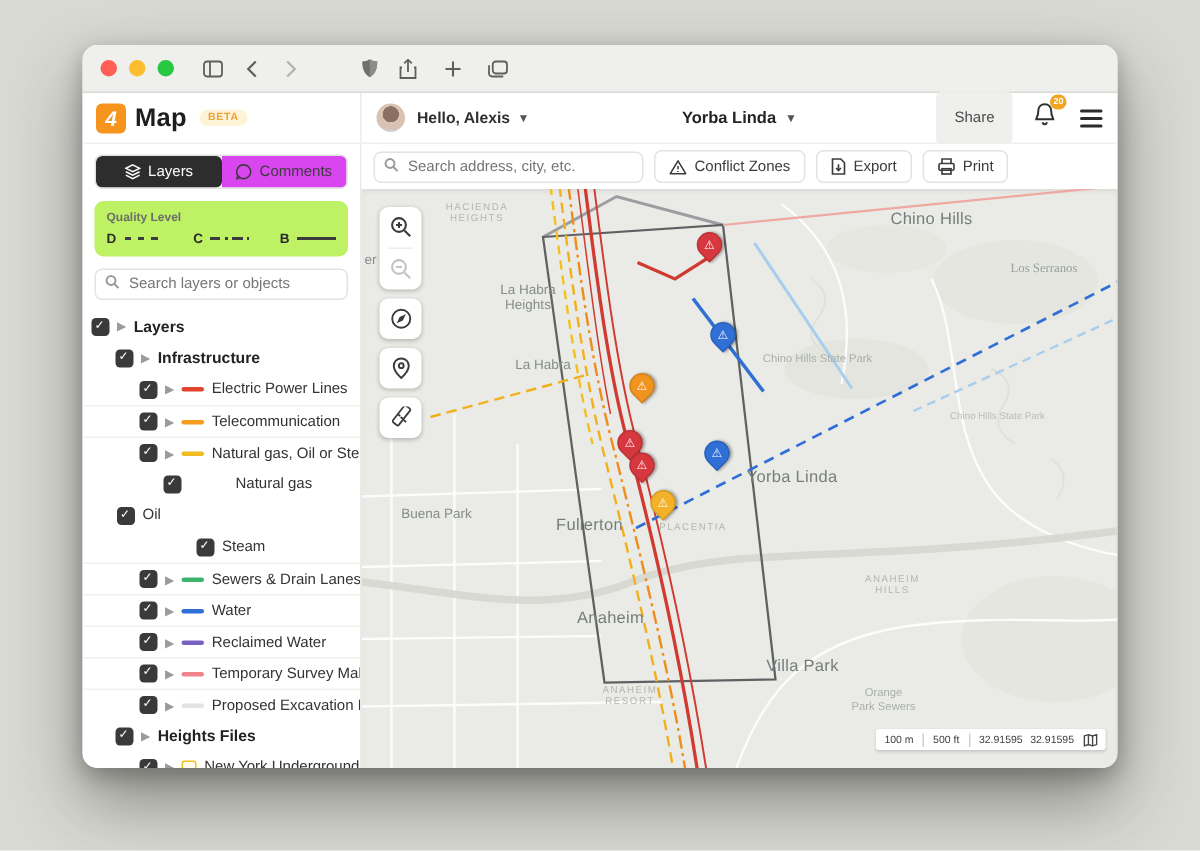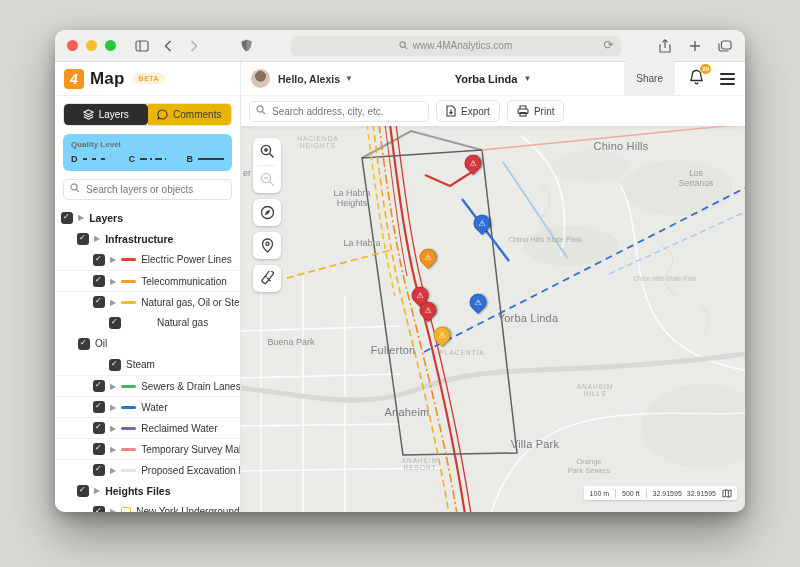--- a/index.html
+++ b/index.html
@@ -45,23 +45,23 @@
   .bell-badge { position:absolute; top:-5px; right:-7px; background:#f0a41f; color:#fff; font-size:6px; font-weight:bold;
     min-width:10px; height:10px; border-radius:6px; display:flex; align-items:center; justify-content:center; padding:0 2px; }
   .burger { display:flex; flex-direction:column; gap:3px; }
   .burger span { width:15px; height:2px; background:#2c2c2c; border-radius:1px; }
 
   
   .content { display:flex; height:416px; }
   .sidebar { width:186px; border-right:1px solid #e8e8e6; background:#fff; overflow:hidden; display:flex; flex-direction:column; }
   .side-pad { padding:7px 8px 0 8px; }
   .tabs { display:flex; border:1px solid #e2e2e0; border-radius:5px; overflow:hidden; height:23px; }
-  .tab { flex:1; display:flex; align-items:center; justify-content:center; gap:5px; font-size:10px; color:#3c3c3c; background:#eab308; }
+  .tab { flex:1; display:flex; align-items:center; justify-content:center; gap:5px; font-size:10px; color:#3c3c3c; background:#d946ef; }
   .tab.active { background:#2d2d2d; color:#fff; border-radius:4px; }
-  .quality { background:#7dd3fc; border-radius:6px; margin-top:8px; padding:6px 8px 7px; }
+  .quality { background:#bef264; border-radius:6px; margin-top:8px; padding:6px 8px 7px; }
   .quality-title { font-size:8px; font-weight:bold; color:#6d6d6a; margin-bottom:5px; }
   .quality-row { display:flex; justify-content:space-between; align-items:center; }
   .qitem { display:flex; align-items:center; gap:5px; }
   .qlabel { font-size:9px; font-weight:bold; color:#2c2c2c; }
   .qline { width:26px; height:2px; background:#3c3c3c; }
   .qline.dashed { background:repeating-linear-gradient(90deg,#3c3c3c 0 4px,transparent 4px 9px); }
   .qline.dashdot { background:repeating-linear-gradient(90deg,#3c3c3c 0 7px,transparent 7px 10px,#3c3c3c 10px 12px,transparent 12px 15px); }
   .side-search { margin-top:8px; position:relative; }
   .side-search input, .map-search input { width:100%; height:21px; border:1px solid #e3e3e1; border-radius:5px;
     font-size:10px; padding:0 6px 0 22px; color:#3c3c3c; outline:none; font-family:"Liberation Sans",sans-serif; background:#fff; }
@@ -139,28 +139,20 @@
       <svg width="8" height="12" viewBox="0 0 8 12" fill="none" stroke="currentColor" stroke-width="1.5">
           <path d="M1.5 1 L6.5 6 L1.5 11"></path>
         </svg>
     </span>
     <span class="chrome-ico" style="margin-left:26px">
       <svg width="11" height="13" viewBox="0 0 11 13">
           <path d="M5.5 0.5 C7 1.5 9 2 10.5 2 C10.5 7 9 10.5 5.5 12.5 C2 10.5 0.5 7 0.5 2 C2 2 4 1.5 5.5 0.5 Z" fill="#6f6f6d"></path>
           <path d="M5.5 0.5 C7 1.5 9 2 10.5 2 C10.5 7 9 10.5 5.5 12.5 Z" fill="#8c8c8a"></path>
         </svg>
     </span>
-    <div class="url-pill">
-      <svg width="9" height="9" viewBox="0 0 10 10" fill="none" stroke="#8f8f8c" stroke-width="1.3">
-          <circle cx="4" cy="4" r="3"></circle>
-          <line x1="6.3" y1="6.3" x2="9" y2="9"></line>
-        </svg>
-      <span>www.4MAnalytics.com</span>
-      <span class="url-reload">⟳</span>
-    </div>
     <div class="chrome-right">
       <span class="chrome-ico">
         <svg width="12" height="14" viewBox="0 0 12 14" fill="none" stroke="currentColor" stroke-width="1.2">
             <path d="M2 6 H1 V13 H11 V6 H10"></path>
             <line x1="6" y1="1" x2="6" y2="9"></line>
             <path d="M3.5 3.2 L6 0.8 L8.5 3.2"></path>
           </svg>
       </span>
       <span class="chrome-ico">
         <svg width="12" height="12" viewBox="0 0 12 12" stroke="currentColor" stroke-width="1.4">
@@ -289,21 +281,21 @@
           <div class="tree-row" style="padding-left: 54px; gap: 36px;">
             <span class="cb"></span>
 
             <span class="lbl">Natural gas</span>
           </div>
           <div class="tree-row" style="padding-left: 23px;">
             <span class="cb"></span>
 
             <span class="lbl">Oil</span>
           </div>
-          <div class="tree-row" style="padding-left: 54px;">
+          <div class="tree-row" style="padding-left: 76px;">
             <span class="cb"></span>
 
             <span class="lbl">Steam</span>
           </div>
           <div class="tree-row divider" style="padding-left: 38px;">
             <span class="cb"></span>
             <span class="arr">▶</span>
             <span class="swatch" style="background: rgb(60, 180, 110);"></span>
             <span class="lbl">Sewers &amp; Drain Lanes</span>
           </div>
@@ -348,20 +340,30 @@
 
     <div class="main">
       <div class="map-toolbar">
         <div class="map-search" style="position:relative">
           <svg class="search-glyph" width="10" height="10" viewBox="0 0 10 10" fill="none" stroke="#9a9a97" stroke-width="1.3">
               <circle cx="4" cy="4" r="3"></circle>
               <line x1="6.3" y1="6.3" x2="9" y2="9"></line>
             </svg>
           <input type="text" placeholder="Search address, city, etc." style="">
         </div>
+        <button class="tb-btn">
+            <span>
+              <svg width="12" height="11" viewBox="0 0 14 12" fill="none" stroke="#3c3c3c" stroke-width="1.2">
+                <path d="M7 1 L13 11 H1 Z" stroke-linejoin="round"></path>
+                <line x1="7" y1="5" x2="7" y2="7.5"></line>
+                <line x1="7" y1="9" x2="7" y2="9.6"></line>
+              </svg>
+            </span>
+            <span>Conflict Zones</span>
+          </button>
           <button class="tb-btn">
             <span>
               <svg width="10" height="12" viewBox="0 0 10 12" fill="none" stroke="#3c3c3c" stroke-width="1.1">
                 <path d="M1 1 H6.5 L9 3.5 V11 H1 Z"></path>
                 <line x1="5" y1="4.5" x2="5" y2="8.5"></line>
                 <path d="M3.4 7 L5 8.7 L6.6 7"></path>
               </svg>
             </span>
             <span>Export</span>
           </button>
@@ -421,21 +423,21 @@
           <path d="M221 73 L268 135" stroke="#2f6fd6" stroke-width="2.4" fill="none"></path>
           <path d="M183 226 L504 62" stroke="#2f6fd6" stroke-width="1.8" stroke-dasharray="7 5" fill="none"></path>
         </svg>
 
         <div class="map-label area" style="left: 77px; top: 16px;"><span>HACIENDA
 HEIGHTS</span></div>
           <div class="map-label city" style="left: 111px; top: 72px;"><span>La Habra
 Heights</span></div>
           <div class="map-label city" style="left: 121px; top: 117px;"><span>La Habra</span></div>
           <div class="map-label city-lg" style="left: 380px; top: 20px;"><span>Chino Hills</span></div>
-          <div class="map-label city-sm" style="left: 455px; top: 52px;"><span>Los Serranos</span></div>
+          <div class="map-label city-sm" style="left: 455px; top: 52px; font-family: Liberation Serif, serif;"><span>Los Serranos</span></div>
           <div class="map-label park" style="left: 304px; top: 113px;"><span>Chino Hills State Park</span></div>
           <div class="map-label park-sm" style="left: 424px; top: 152px;"><span>Chino Hills State Park</span></div>
           <div class="map-label city-lg" style="left: 287px; top: 192px;"><span>Yorba Linda</span></div>
           <div class="map-label city" style="left: 50px; top: 216px;"><span>Buena Park</span></div>
           <div class="map-label city-lg" style="left: 152px; top: 224px;"><span>Fullerton</span></div>
           <div class="map-label area" style="left: 221px; top: 226px;"><span>PLACENTIA</span></div>
           <div class="map-label city-lg" style="left: 166px; top: 286px;"><span>Anaheim</span></div>
           <div class="map-label area" style="left: 354px; top: 264px;"><span>ANAHEIM
 HILLS</span></div>
           <div class="map-label city-lg" style="left: 294px; top: 318px;"><span>Villa Park</span></div>

